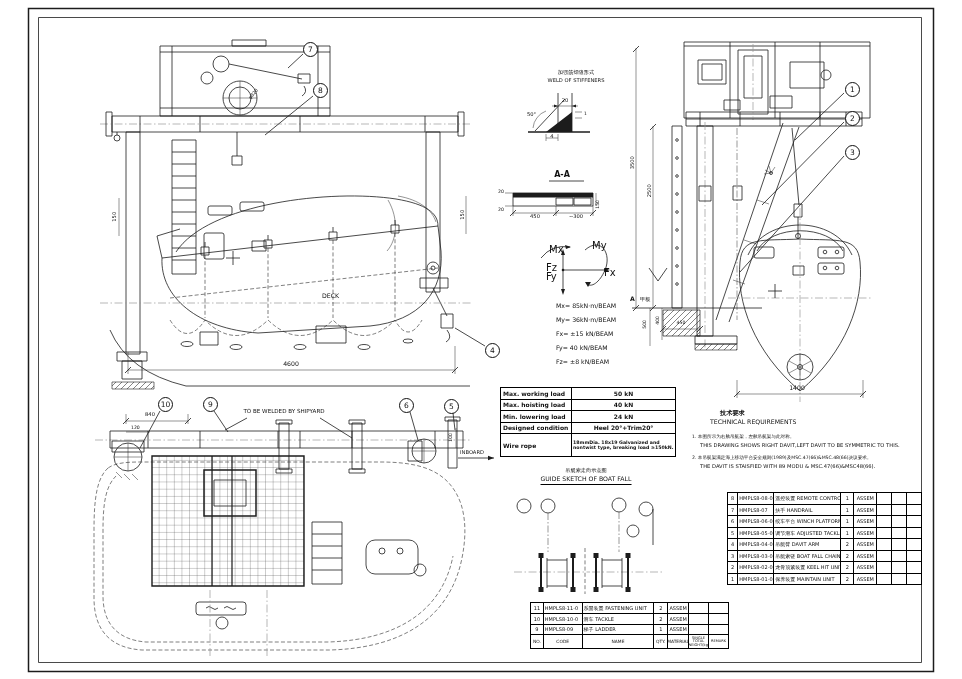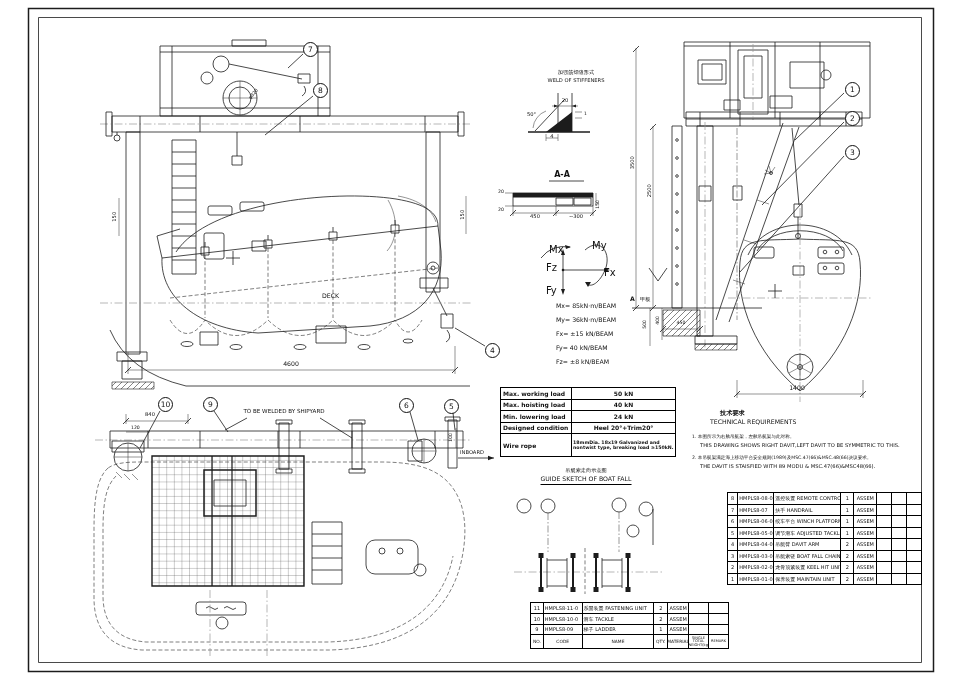--- a/index.html
+++ b/index.html
@@ -341,21 +341,21 @@
 <div class="t sz4" style="left:498px;top:190px">20</div>
 <div class="t sz4" style="left:498px;top:208px">20</div>
 <div class="t sz5 c" style="left:535px;top:214px">450</div>
 <div class="t sz5 c" style="left:576px;top:214px">~300</div>
 <div class="t sz4 rot" style="left:594px;top:202px">150</div>
 
 <div class="t sz7" style="left:549px;top:245px">Mx</div>
 <div class="t sz7" style="left:592px;top:241px">My</div>
 <div class="t sz7" style="left:546px;top:263px">Fz</div>
 <div class="t sz7" style="left:604px;top:268px">Fx</div>
-<div class="t sz7" style="left:546px;top:286px">Fy</div>
+<div class="t sz7" style="left:546px;top:272px">Fy</div>
 <div class="t sz6" style="left:556px;top:303px">Mx= 85kN·m/BEAM</div>
 <div class="t sz6" style="left:556px;top:317px">My= 36kN·m/BEAM</div>
 <div class="t sz6" style="left:556px;top:331px">Fx= ±15 kN/BEAM</div>
 <div class="t sz6" style="left:556px;top:345px">Fy= 40 kN/BEAM</div>
 <div class="t sz6" style="left:556px;top:359px">Fz= ±8 kN/BEAM</div>
 
 <div class="t sz6" style="left:322px;top:293px">DECK</div>
 <div class="t sz6 c" style="left:291px;top:361px">4600</div>
 <div class="t sz5 rot" style="left:110px;top:214px">150</div>
 <div class="t sz5 rot" style="left:458px;top:212px">150</div>

